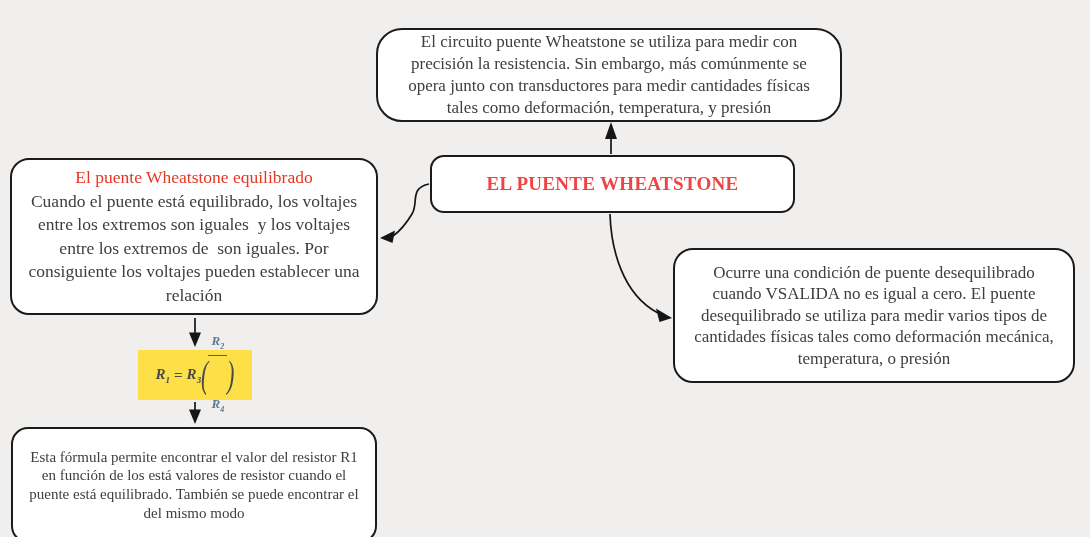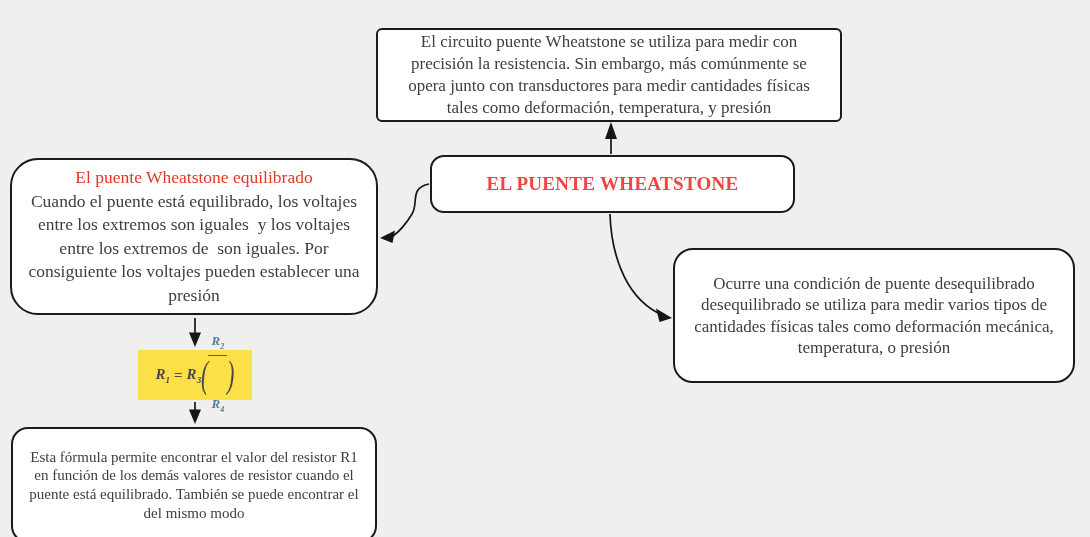--- a/index.html
+++ b/index.html
@@ -13,24 +13,24 @@
     box-sizing:border-box;
     color:#3f3e3e;
     text-align:center;
     display:flex;
     flex-direction:column;
     justify-content:center;
     align-items:center;
   }
   .ln{white-space:pre;}
 
-  .top-box{left:376px;top:28px;width:466px;height:94px;border-radius:6px;font-size:17px;line-height:22px;}
+  .top-box{left:376px;top:28px;width:466px;height:94px;border-radius:26px;font-size:17px;line-height:22px;}
   .center-box{left:430px;top:155px;width:365px;height:58px;border-radius:14px;}
   .center-box .title{color:#ef4444;font-weight:bold;font-size:19px;letter-spacing:.3px;white-space:pre;}
-  .left-box{left:10px;top:158px;width:368px;height:157px;border-radius:28px;font-size:17.5px;line-height:23.5px;padding:2px 4px;}
+  .left-box{left:10px;top:158px;width:368px;height:157px;border-radius:19px;font-size:17.5px;line-height:23.5px;padding:2px 4px;}
   .right-box{left:673px;top:248px;width:402px;height:135px;border-radius:20px;font-size:17px;line-height:21.5px;padding:2px 4px;}
   .bottom-box{left:11px;top:427px;width:366px;height:116px;border-radius:17px;font-size:15px;line-height:18.6px;}
   .branch-title{color:#e73723;white-space:pre;}
 
   .formula-box{
     position:absolute;left:138px;top:350px;width:114px;height:50px;
     background:#fde047;display:flex;align-items:center;justify-content:center;
     color:#4a4a4a;font-style:italic;font-weight:600;font-size:15px;
   }
   .f-term sub{font-size:9px;font-style:italic;}
@@ -79,45 +79,46 @@
     <div class="title">EL PUENTE WHEATSTONE</div>
   </div>
 
   <div class="node left-box">
     <div class="ln branch-title">El puente Wheatstone equilibrado</div>
     <div>
         <div class="ln">Cuando el puente está equilibrado, los voltajes</div>
         <div class="ln">entre los extremos son iguales  y los voltajes</div>
         <div class="ln">entre los extremos de  son iguales. Por</div>
         <div class="ln">consiguiente los voltajes pueden establecer una</div>
-        <div class="ln">presión</div>
+        <div class="ln">relación</div>
       </div>
   </div>
 
   <div class="node right-box">
     <div>
         <div class="ln">Ocurre una condición de puente desequilibrado</div>
+        <div class="ln">cuando VSALIDA no es igual a cero. El puente</div>
         <div class="ln">desequilibrado se utiliza para medir varios tipos de</div>
         <div class="ln">cantidades físicas tales como deformación mecánica,</div>
         <div class="ln">temperatura, o presión</div>
       </div>
   </div>
 
   <div class="formula-box">
     <span class="f-term"><span>R</span><sub>1</sub></span>
     <span class="f-eq">=</span>
     <span class="f-term"><span>R</span><sub>3</sub></span>
     <span class="f-paren">(</span>
     <span class="f-frac">
       <span class="f-num"><span>R</span><sub>2</sub></span>
       <span class="f-den"><span>R</span><sub>4</sub></span>
     </span>
     <span class="f-paren">)</span>
   </div>
 
   <div class="node bottom-box">
       <div class="ln">Esta fórmula permite encontrar el valor del resistor R1</div>
-      <div class="ln">en función de los demás valores de resistor cuando el</div>
+      <div class="ln">en función de los está valores de resistor cuando el</div>
       <div class="ln">puente está equilibrado. También se puede encontrar el</div>
       <div class="ln">del mismo modo</div>
     </div>
 
 </div>
 
 </body></html>

